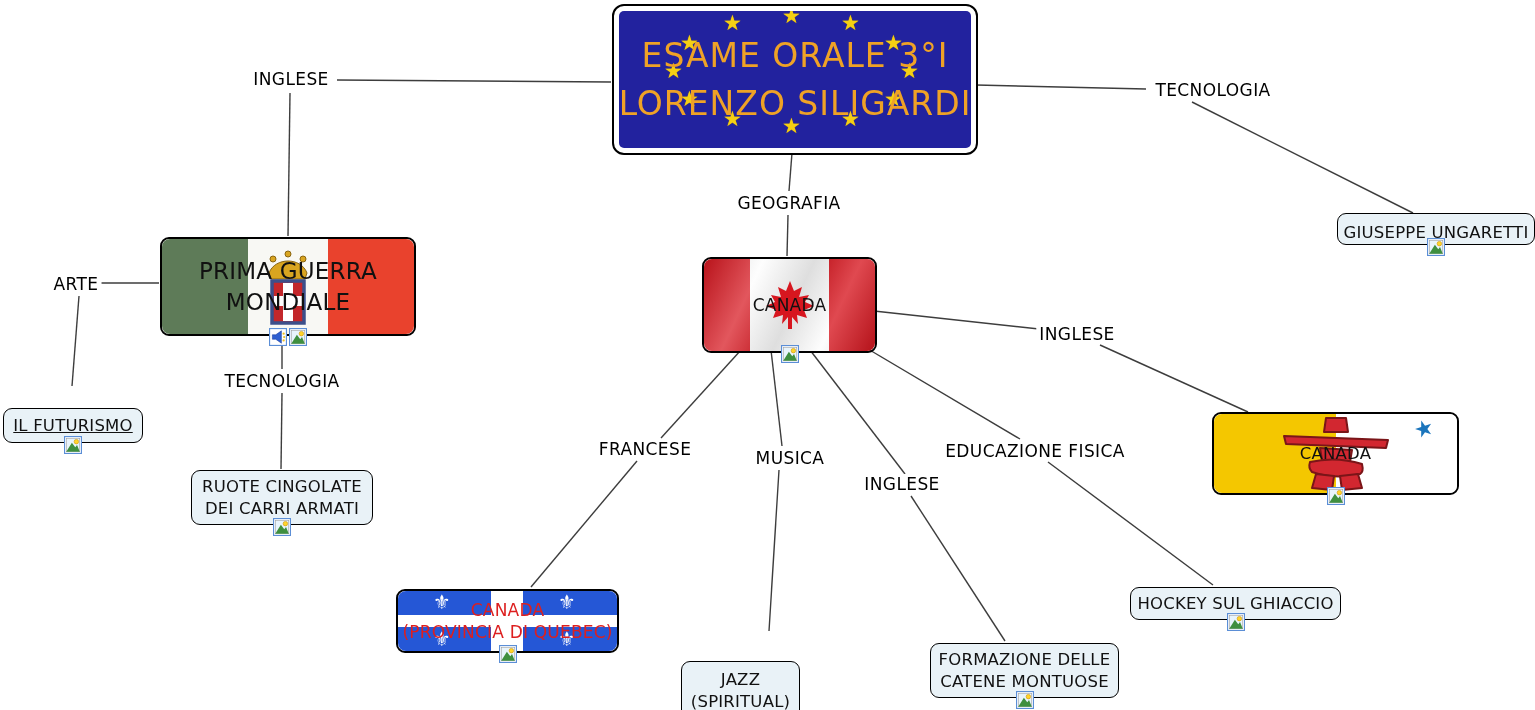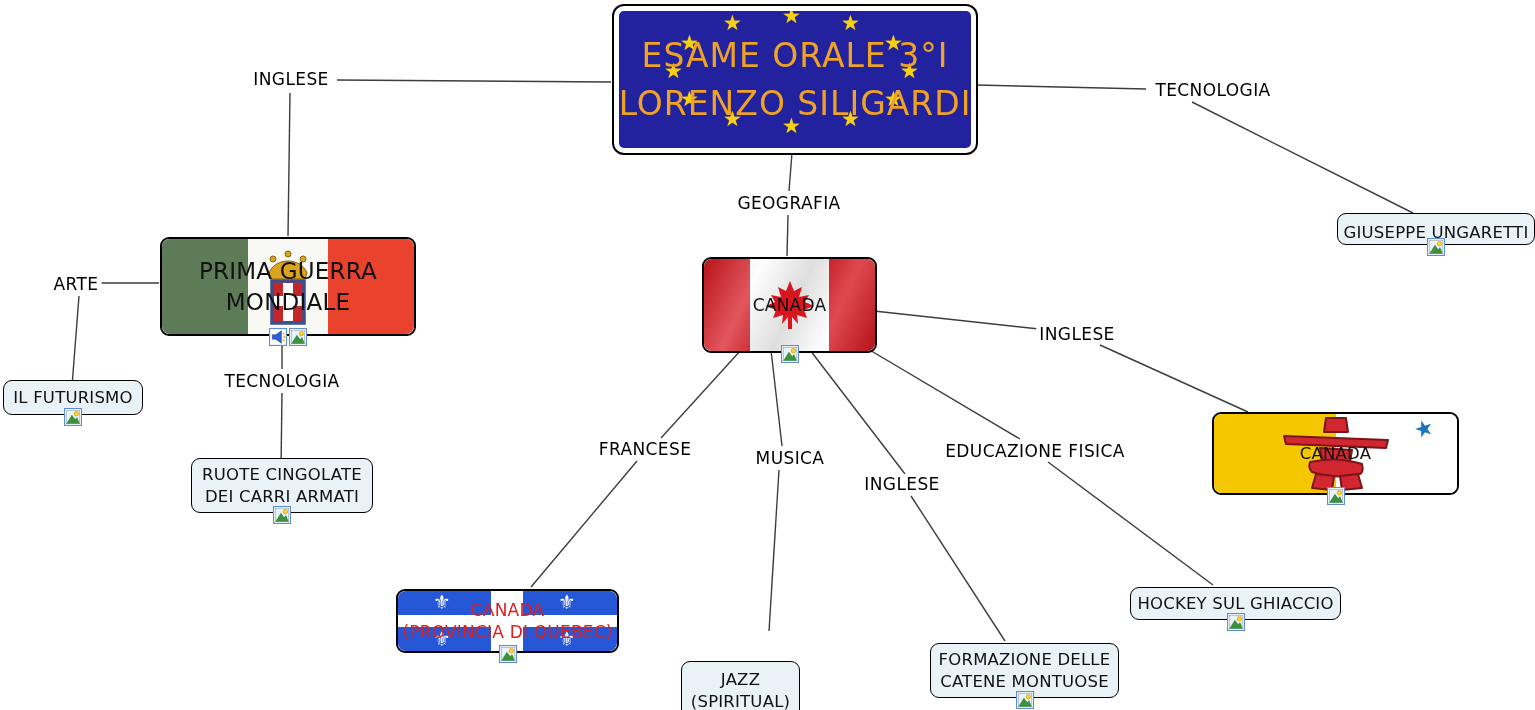--- a/index.html
+++ b/index.html
@@ -17,22 +17,22 @@
          display:flex;gap:2px;z-index:4;}
   .ricon{width:18px;height:18px;display:block;}
   
   #eu{left:612px;top:4px;width:362px;height:147px;background:#fff;border:2px solid #000;border-radius:12px;}
   .eu-flag{position:absolute;inset:5px;background:#22229e;border-radius:5px;overflow:hidden;}
   .eu-text{position:absolute;inset:5px;z-index:3;display:flex;flex-direction:column;justify-content:center;
            align-items:center;font-size:33px;line-height:1.45;color:#efa226;letter-spacing:1px;white-space:nowrap;}
   .star{position:absolute;font-size:21px;color:#f5d014;text-shadow:0 0 1px #b88a00;z-index:2;line-height:1;}
   #prima{left:160px;top:237px;width:252px;height:95px;border-width:2px;background:transparent;font-size:23px;}
   #prima .bg{background:linear-gradient(to right,#5e7b58 0 34%,#f8f8f4 34% 66%,#e9422d 66%);}
-  #futurismo{left:3px;top:380px;width:138px;height:33px;}
-  #ruote{left:191px;top:458px;width:180px;height:53px;}
+  #futurismo{left:3px;top:408px;width:138px;height:33px;text-decoration:underline;}
+  #ruote{left:191px;top:470px;width:180px;height:53px;}
   #canada{left:702px;top:257px;width:171px;height:92px;border-width:2px;background:transparent;font-size:17px;}
   #canada .bg{background:linear-gradient(to right,#d7161f 0 27%,#fdfdfd 27% 73%,#d7161f 73%);}
   #canada .bg:after{content:"";position:absolute;inset:0;
      background:linear-gradient(115deg,rgba(0,0,0,.14),rgba(255,255,255,.28) 28%,rgba(0,0,0,.12) 52%,rgba(255,255,255,.22) 74%,rgba(0,0,0,.16));}
   #ungaretti{left:1337px;top:213px;width:196px;height:30px;justify-content:flex-end;}
   #nunavut{left:1212px;top:412px;width:243px;height:79px;border-width:2px;background:transparent;font-size:16.5px;}
   #nunavut .bg{background:linear-gradient(to right,#f4c700 0 50%,#ffffff 50%);}
   #quebec{left:396px;top:589px;width:219px;height:60px;border-width:2px;background:transparent;
           color:#dd1f1f;font-size:17px;}
   #quebec .bg{background:#2557d6;}

